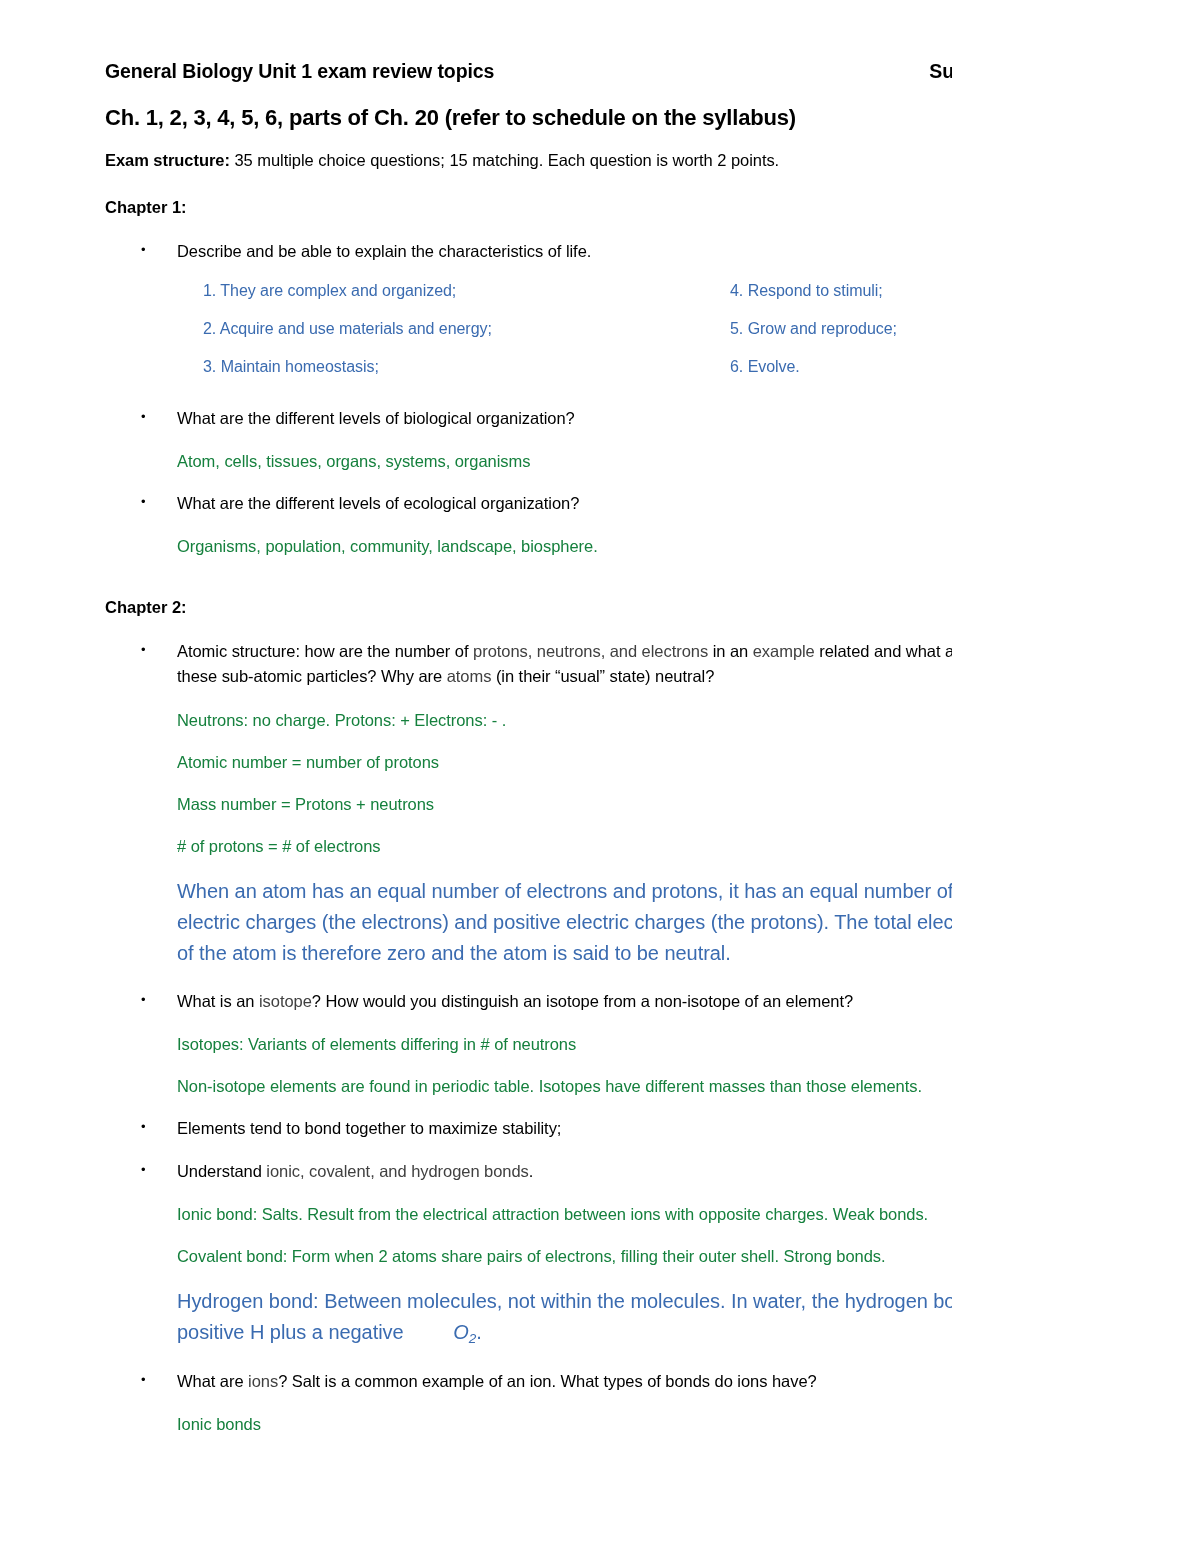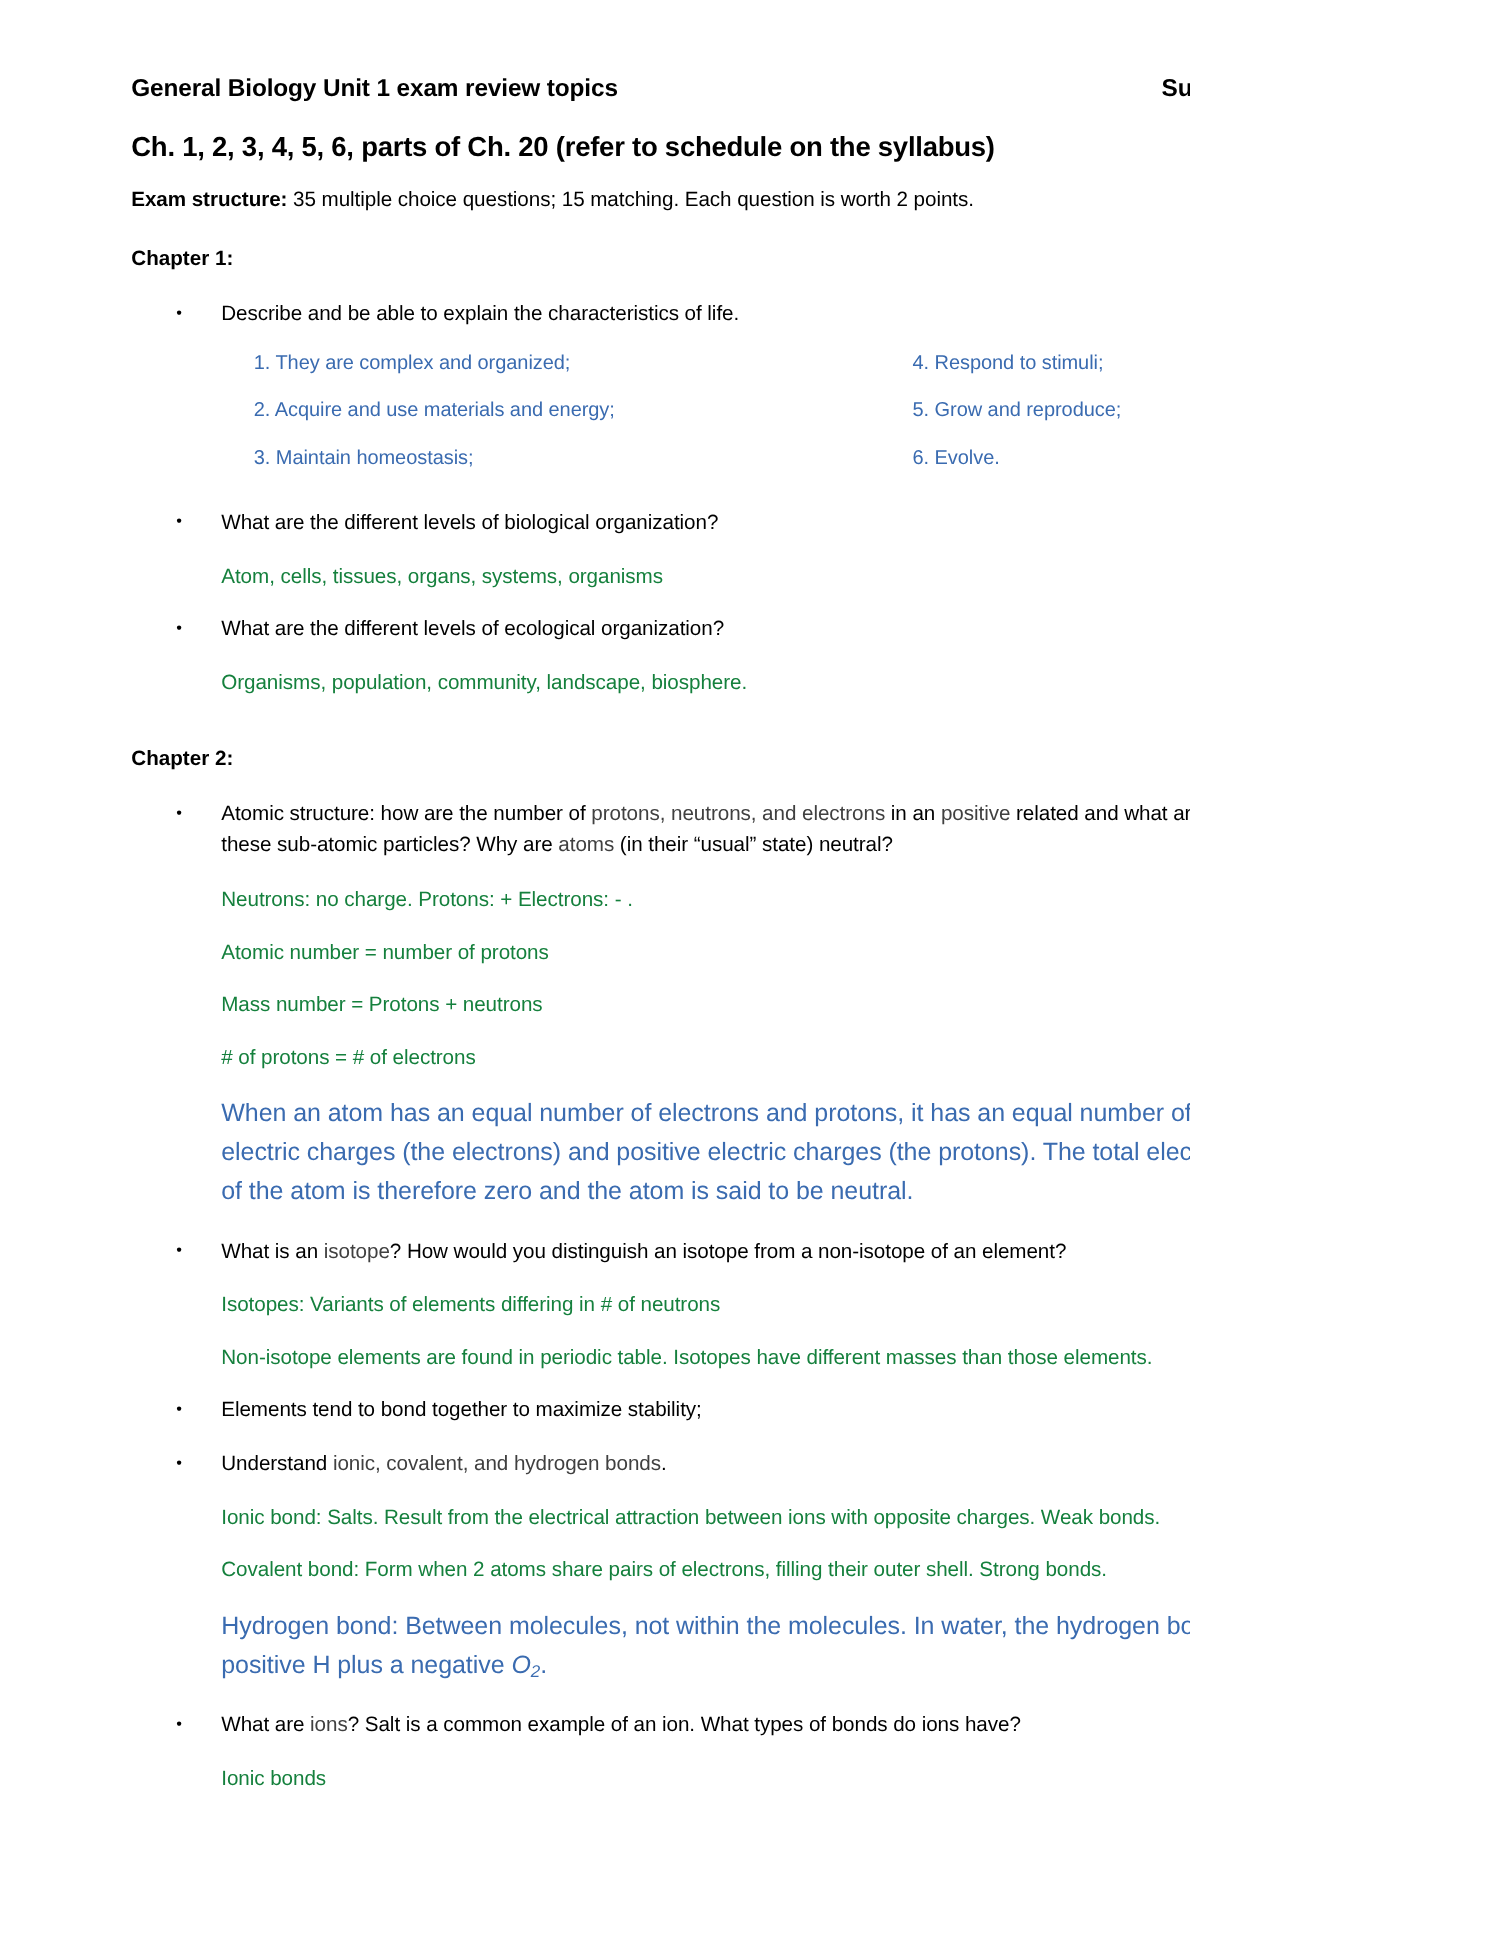--- a/index.html
+++ b/index.html
@@ -111,21 +111,21 @@
     color: #3A6BB0;
     font-size: 16px;
     letter-spacing: -0.05px;
   }
   .char-list .char-row:last-child { margin-bottom: 0; }
   .char-list .col-left { width: 527px; flex: 0 0 527px; }
   .char-list .col-right { flex: 1 1 auto; }
 
   
   .red { color: #404040; }
-  .formula { font-style: italic; }
+  .formula { font-style: italic; margin-left: 44px; }
   .formula sub {
     font-size: 68%;
     vertical-align: -0.28em;
     font-style: italic;
   }
   .gap-md { height: 22px; }
 
   
   .page-number {
     position: absolute;
@@ -185,21 +185,21 @@
       <span>What are the different levels of ecological organization?</span>
     </div>
     <div class="answer">Organisms, population, community, landscape, biosphere.</div>
 
     <div class="gap-md"></div>
 
     <div class="chapter-label">Chapter 2:</div>
 
     <div class="bullet-row">
       <span class="marker">•</span>
-      <span><span>Atomic structure: how are the number of </span><span class="red">protons, neutrons, and electrons</span><span> in an </span><span class="red">positive</span><span> related and what are charges of these sub-atomic particles?  Why are </span><span class="red">atoms</span><span> (in their “usual” state) neutral?</span></span>
+      <span><span>Atomic structure: how are the number of </span><span class="red">protons, neutrons, and electrons</span><span> in an </span><span class="red">example</span><span> related and what are charges of these sub-atomic particles?  Why are </span><span class="red">atoms</span><span> (in their “usual” state) neutral?</span></span>
     </div>
 
     <div class="answer">Neutrons: no charge.   Protons: +    Electrons: - .</div>
     <div class="answer">Atomic number = number of protons</div>
     <div class="answer">Mass number = Protons + neutrons</div>
     <div class="answer"># of protons = # of electrons</div>
     <div class="answer-block">When an atom has an equal number of electrons and protons, it has an equal number of negative electric charges (the electrons) and positive electric charges (the protons). The total electric charge of the atom is therefore zero and the atom is said to be neutral.</div>
 
     <div class="bullet-row">
       <span class="marker">•</span>

